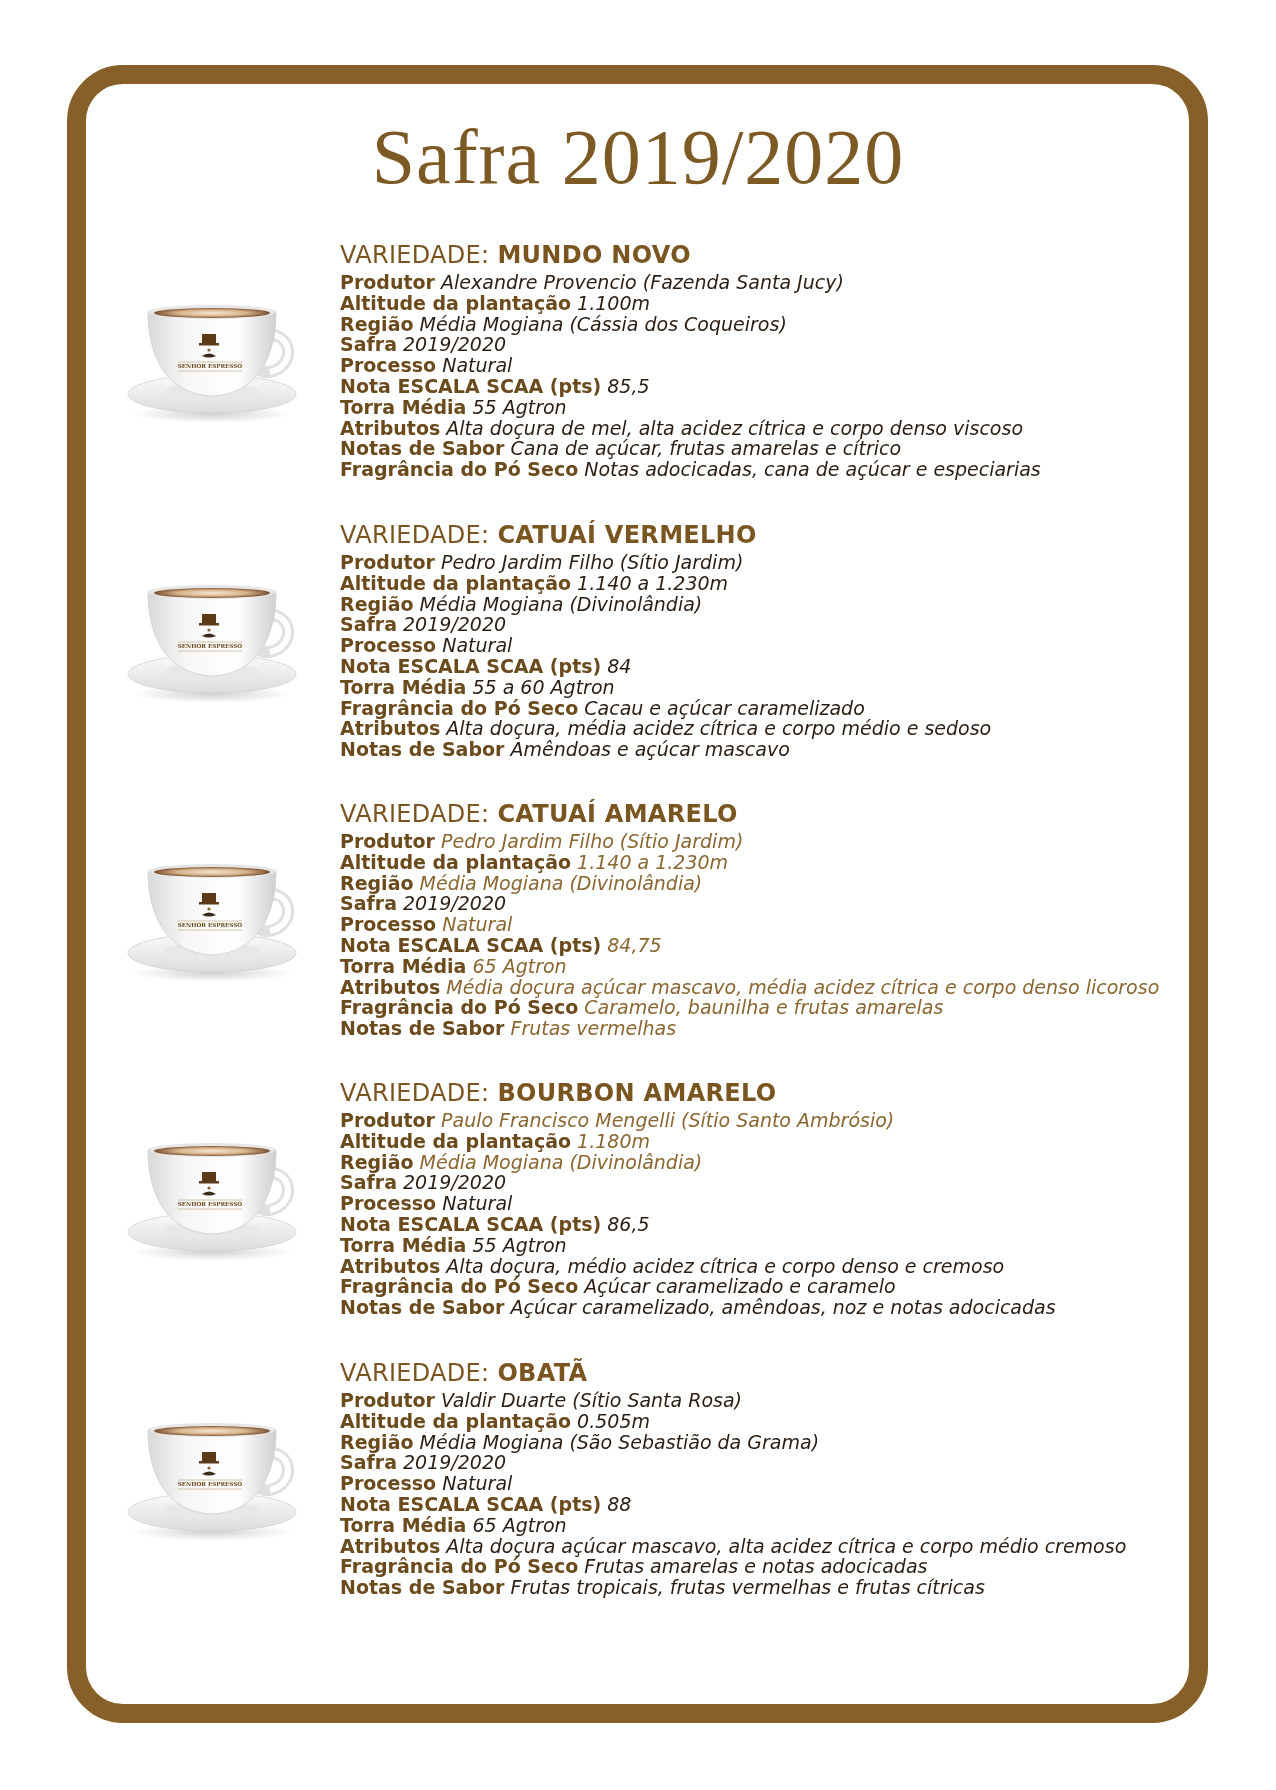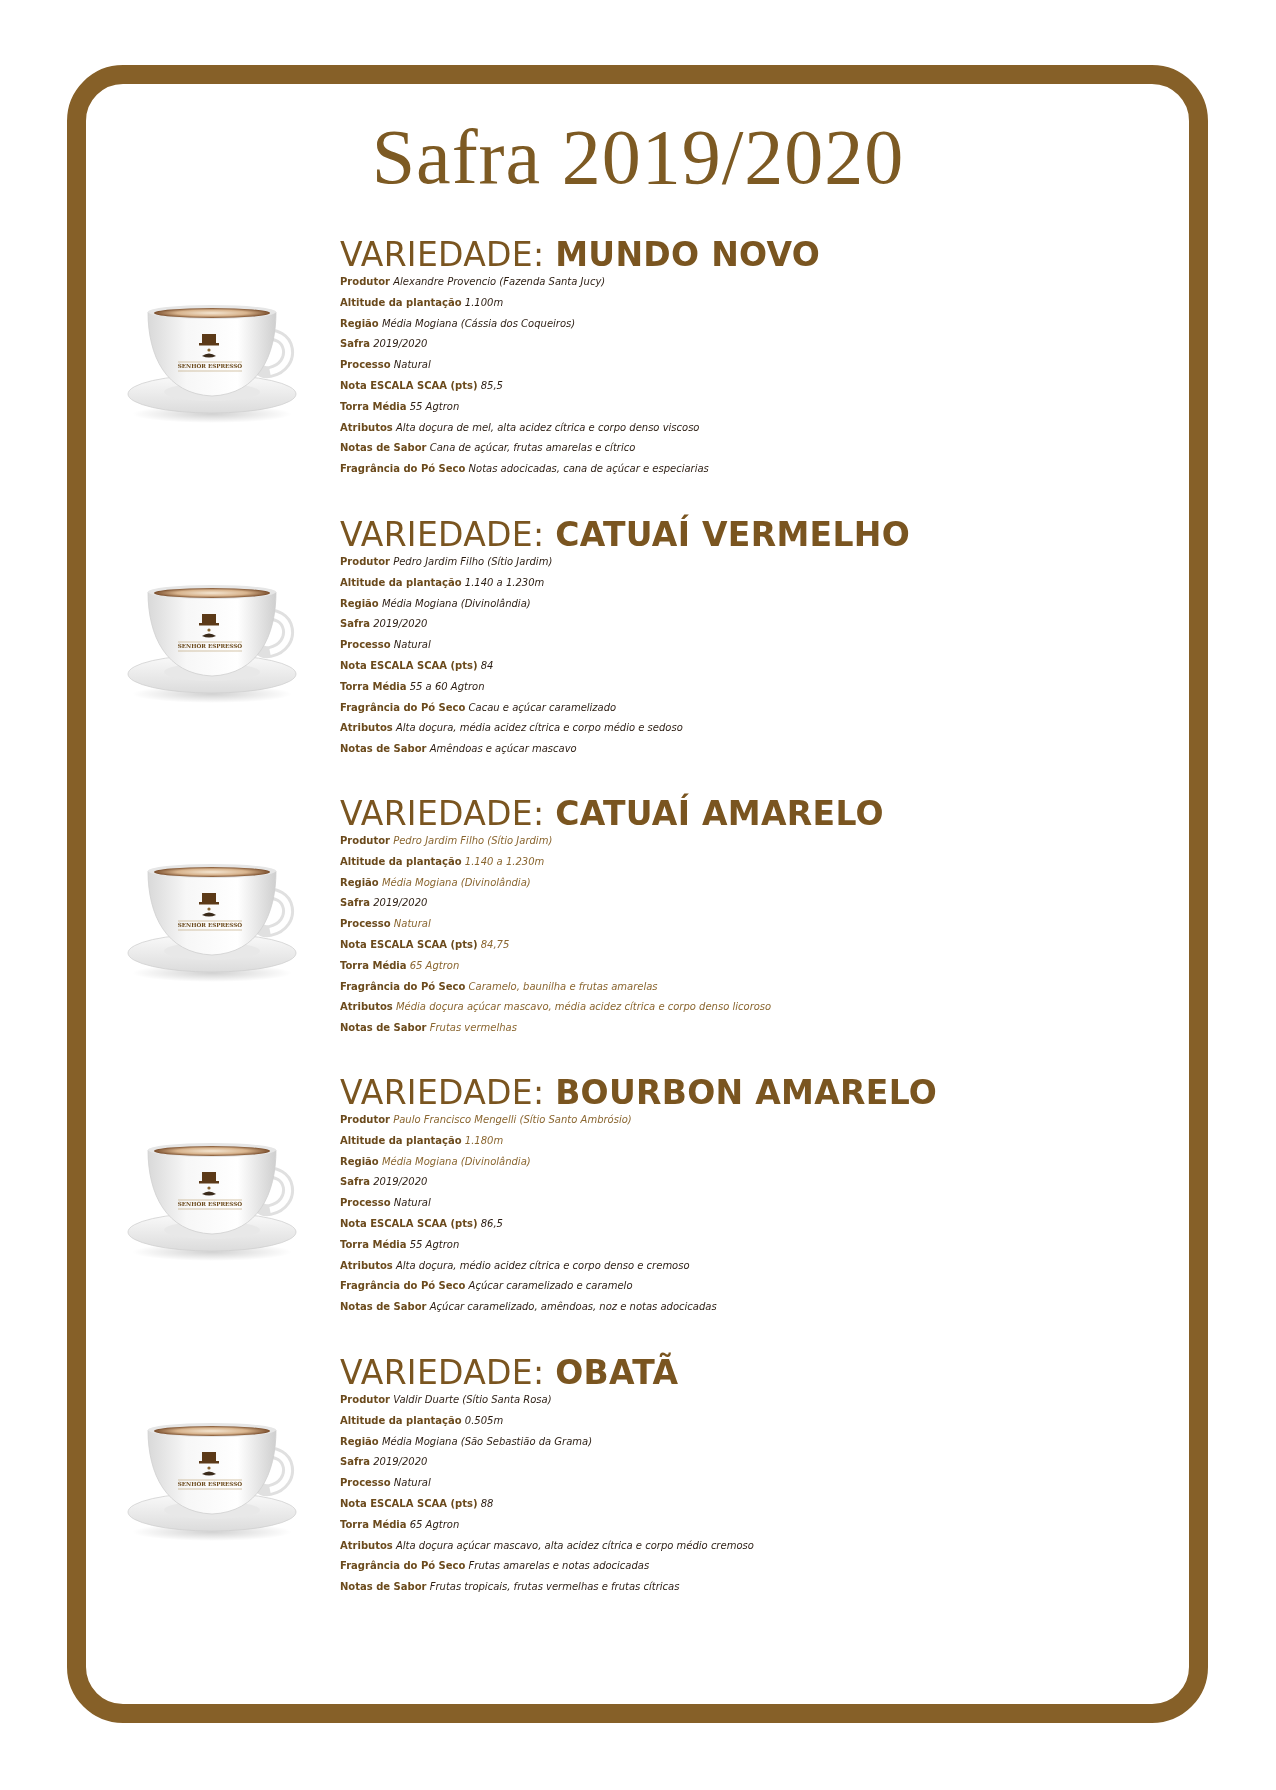--- a/index.html
+++ b/index.html
@@ -10,26 +10,26 @@
   }
   .title {
     position: absolute; left: 0; width: 1276px; top: 118px; text-align: center;
     font-family: "Liberation Serif", "DejaVu Serif", serif; font-size: 78px; color: #7d5a23;
     letter-spacing: 1px; line-height: 1;
   }
   .section { position: absolute; left: 0; width: 1276px; }
   .cup { position: absolute; left: 120px; width: 190px; height: 130px; }
   .content { position: absolute; left: 340px; top: 0; width: 860px; }
   .variety {
-    font-family: "DejaVu Sans", "Liberation Sans", sans-serif; font-size: 33px; color: #7a5520;
+    font-family: "DejaVu Sans", "Liberation Sans", sans-serif; font-size: 24px; color: #7a5520;
     line-height: 34px; height: 34px; white-space: nowrap; letter-spacing: 0.3px;
   }
   .variety .prefix { font-weight: normal; }
   .variety .name { font-weight: bold; }
-  .row { font-size: 10px; line-height: 20.8px; white-space: nowrap; }
+  .row { font-size: 19px; line-height: 20.8px; white-space: nowrap; }
   .row .label { font-weight: bold; color: #6b4a1c; }
   .row .value { font-style: italic; }
   .dark { color: #2b1d12; }
   .brown { color: #8a6630; }
 </style>
 </head>
 <body>
 
 <div class="frame"></div>
 
@@ -188,22 +188,22 @@
 </div>
     <div class="content">
       <div class="variety"><span class="prefix">VARIEDADE:</span> <span class="name">CATUAÍ AMARELO</span></div>
       <div class="row"><span class="label">Produtor</span> <span class="value brown">Pedro Jardim Filho (Sítio Jardim)</span></div>
       <div class="row"><span class="label">Altitude da plantação</span> <span class="value brown">1.140 a 1.230m</span></div>
       <div class="row"><span class="label">Região</span> <span class="value brown">Média Mogiana (Divinolândia)</span></div>
       <div class="row"><span class="label">Safra</span> <span class="value dark">2019/2020</span></div>
       <div class="row"><span class="label">Processo</span> <span class="value brown">Natural</span></div>
       <div class="row"><span class="label">Nota ESCALA SCAA (pts)</span> <span class="value brown">84,75</span></div>
       <div class="row"><span class="label">Torra Média</span> <span class="value brown">65 Agtron</span></div>
+      <div class="row"><span class="label">Atributos</span> <span class="value brown">Média doçura açúcar mascavo, média acidez cítrica e corpo denso licoroso</span></div>
       <div class="row"><span class="label">Fragrância do Pó Seco</span> <span class="value brown">Caramelo, baunilha e frutas amarelas</span></div>
-      <div class="row"><span class="label">Atributos</span> <span class="value brown">Média doçura açúcar mascavo, média acidez cítrica e corpo denso licoroso</span></div>
       <div class="row"><span class="label">Notas de Sabor</span> <span class="value brown">Frutas vermelhas</span></div>
     </div>
   </div>
 <div class="section" id="sec-3" style="top:1076px;">
     <div class="cup" style="top: 58px;">
   <svg viewBox="0 0 190 130" width="190" height="130">
     <defs>
       <radialGradient id="shadowG" cx="50%" cy="50%" r="50%">
         <stop offset="0%" stop-color="#000" stop-opacity="0.18"></stop>
         <stop offset="100%" stop-color="#000" stop-opacity="0"></stop>

